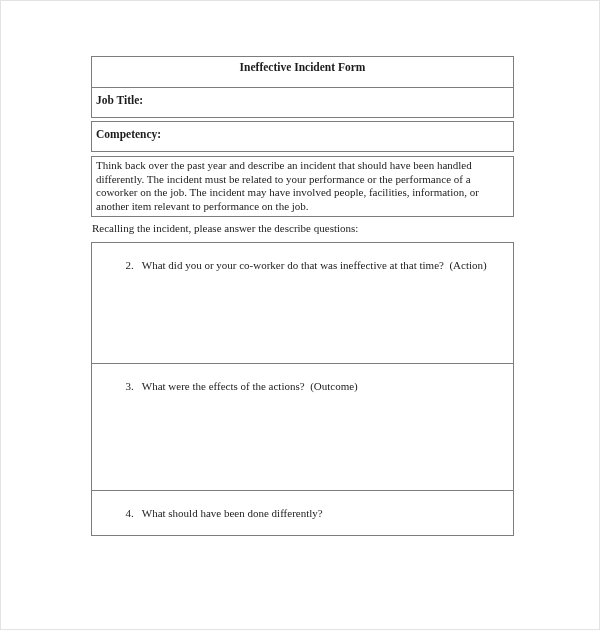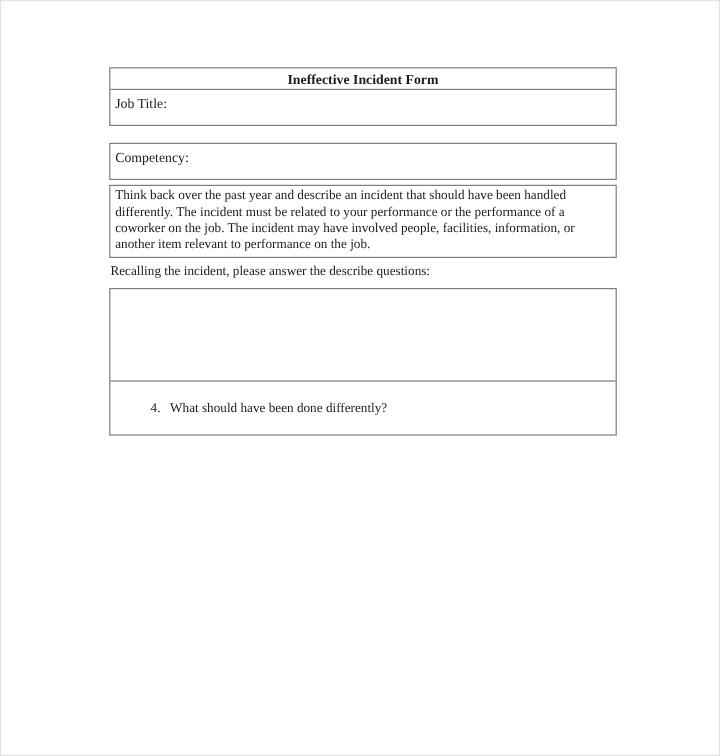--- a/index.html
+++ b/index.html
@@ -21,27 +21,27 @@
     position: absolute;
     left: 90px; top: 55px; width: 423px;
   }
   .grp { border: 1px solid #7d7d7d; background: #ffffff; }
 
   .title-row {
     text-align: center;
     font-weight: bold;
     font-size: 11.5px;
     line-height: 14px;
-    padding: 3px 4px 0 4px;
+    padding: 3px 4px 13px 4px;
     border-bottom: 1px solid #7d7d7d;
   }
   .field-row { padding: 2px 4px 9px 4px; }
-  .label { font-weight: normal; font-size: 11.5px; line-height: 13px; }
+  .label { font-weight: bold; font-size: 11.5px; line-height: 13px; }
 
-  .competency-box { margin-top: 14px; padding: 2px 4px 9px 4px; }
+  .competency-box { margin-top: 3px; padding: 2px 4px 9px 4px; }
 
   .instructions-box { margin-top: 4px; padding: 2px 4px 3px 4px; }
   .body-text {
     font-size: 11px;
     line-height: 13.5px;
     font-family: Liberation Serif, serif;
   }
 
   .recalling-line {
     margin: 5px 0 7px 0;
@@ -86,23 +86,32 @@
     <div class="grp instructions-box">
       <div class="body-text">Think back over the past year and describe an incident that should have been handled differently. The incident must be related to your performance or the performance of a coworker on the job. The incident may have involved people, facilities, information, or another item relevant to performance on the job.</div>
     </div>
 
     <div class="recalling-line">Recalling the incident, please answer the describe questions:</div>
 
     <div class="grp">
 
 
       <div class="q-row q2">
+        <div class="q-label">
+          <span class="q-num">2.</span><span class="q-text">What did you or your co-worker do that was ineffective at that time?  (Action)</span>
+        </div>
         <div class="q-answer"></div>
       </div>
 
+      <div class="q-row q3">
+        <div class="q-label">
+          <span class="q-num">3.</span><span class="q-text">What were the effects of the actions?  (Outcome)</span>
+        </div>
+        <div class="q-answer"></div>
+      </div>
 
       <div class="q-row q4">
         <div class="q-label">
           <span class="q-num">4.</span><span class="q-text">What should have been done differently?</span>
         </div>
 
       </div>
 
     </div>
 

